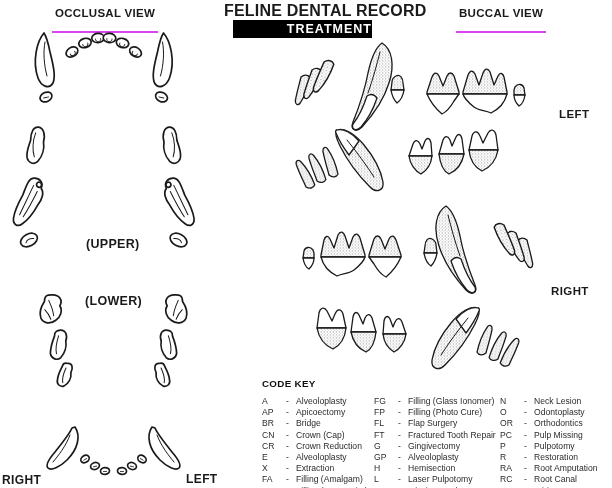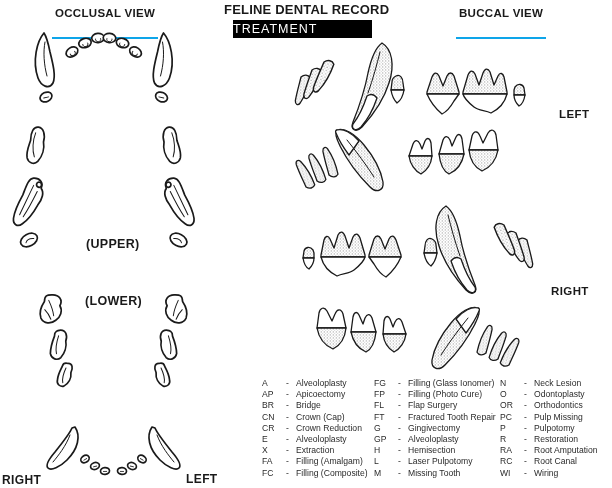--- a/index.html
+++ b/index.html
@@ -3,25 +3,25 @@
 <meta charset="utf-8">
 <style>
   html,body{margin:0;padding:0}
   body{
     width:612px;height:488px;position:relative;overflow:hidden;
     background:#ffffff;color:#1a1a1a;
     font-family:"Liberation Sans",sans-serif;
   }
   .abs{position:absolute}
   .b{font-weight:bold}
-  .underlined{border-bottom:2px solid #0ea5e9;padding:0 3px 18px;display:inline-block;letter-spacing:.3px}
+  .underlined{border-bottom:2px solid #d946ef;padding:0 3px 12px;display:inline-block;letter-spacing:.3px}
   .view-title{font-size:11.5px;white-space:nowrap}
-  .main-title{font-size:13px;letter-spacing:.2px;text-align:right;white-space:nowrap}
+  .main-title{font-size:16px;letter-spacing:.2px;text-align:right;white-space:nowrap}
   .treatment-box{
-    background:#000;color:#fff;text-align:left;font-weight:normal;
+    background:#000;color:#fff;text-align:right;font-weight:bold;
     font-size:12.5px;letter-spacing:1px;line-height:18px;
   }
   .arch-label{font-size:12.5px;letter-spacing:.3px;white-space:nowrap}
   .side-label{font-size:12px;letter-spacing:.4px;white-space:nowrap}
   .codekey{font-size:8.6px;color:#2b2b2b}
   .ck-title{font-weight:bold;font-size:9.8px;color:#111;margin-bottom:7px;letter-spacing:.3px}
   .ck-cols{display:flex}
   .ck-col{flex:none}
   .ck-row{display:flex;height:11.2px;line-height:11.2px;white-space:nowrap}
   .ck-code{flex:none;width:24px}
@@ -208,20 +208,21 @@
 
     <use href="#buc-upper-left" transform="translate(268,163) scale(-1,1)"></use>
     <use href="#buc-lower-left" transform="translate(255,178) scale(-1,1)"></use>
   </g>
 </svg>
 
 <div class="abs side-label b" style="left:559px;top:108px;font-size:11.5px">LEFT</div>
 <div class="abs side-label b" style="left:551px;top:285px;font-size:11.5px">RIGHT</div>
 
 <div class="abs codekey" style="left:262px;top:378px;width:350px;height:110px;overflow:hidden">
+  <div class="ck-title">CODE KEY</div>
   <div class="ck-cols">
 
     <div class="ck-col" style="width:112px">
       <div class="ck-row">
           <span class="ck-code">A</span>
           <span class="ck-dash">-</span>
           <span class="ck-desc">Alveoloplasty</span>
         </div>
       <div class="ck-row">
           <span class="ck-code">AP</span>

